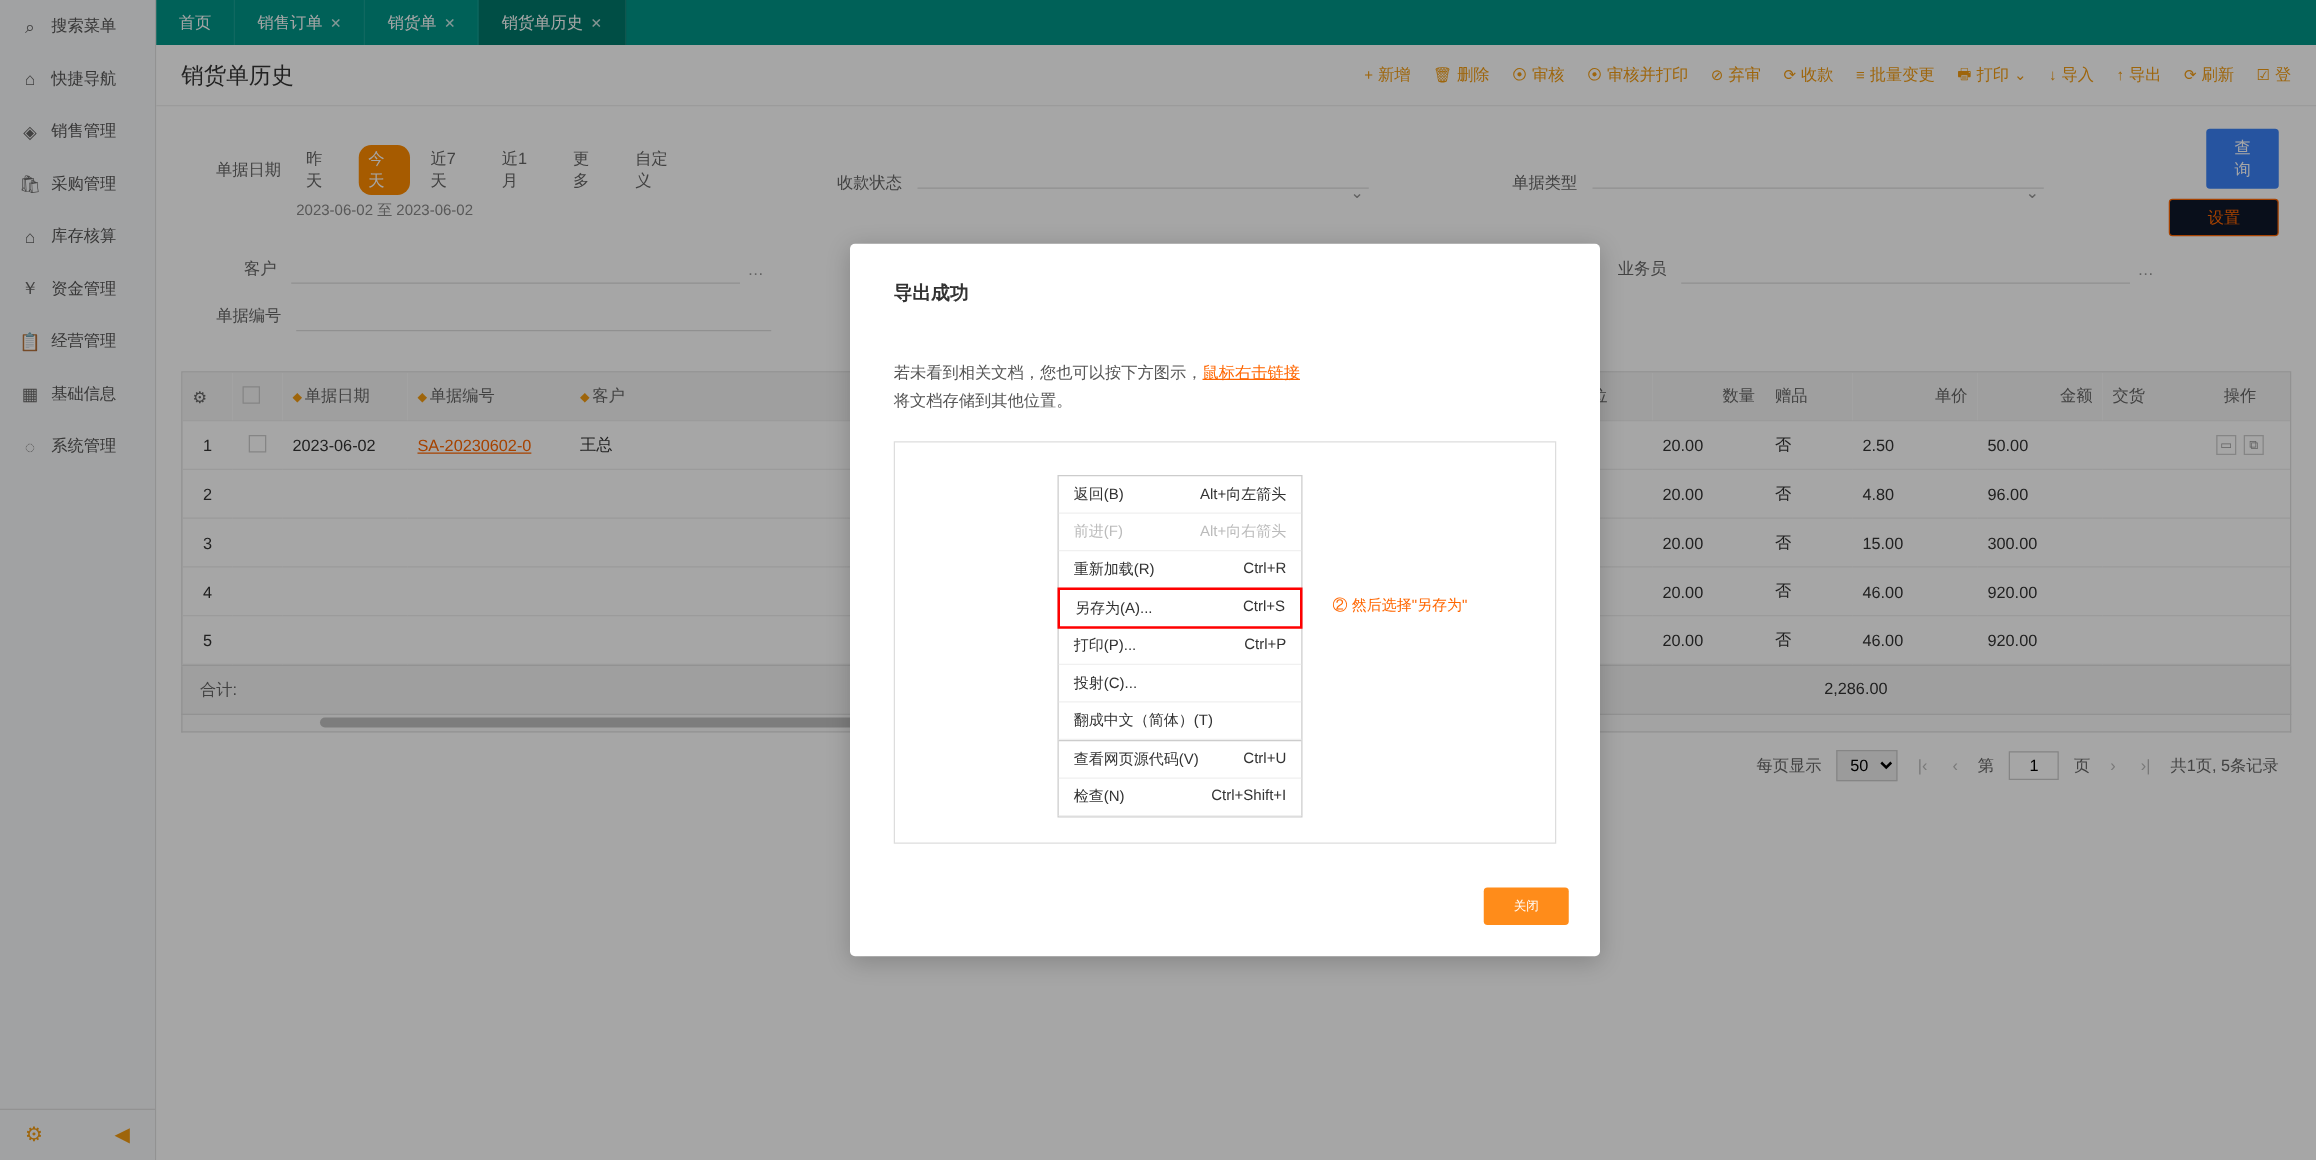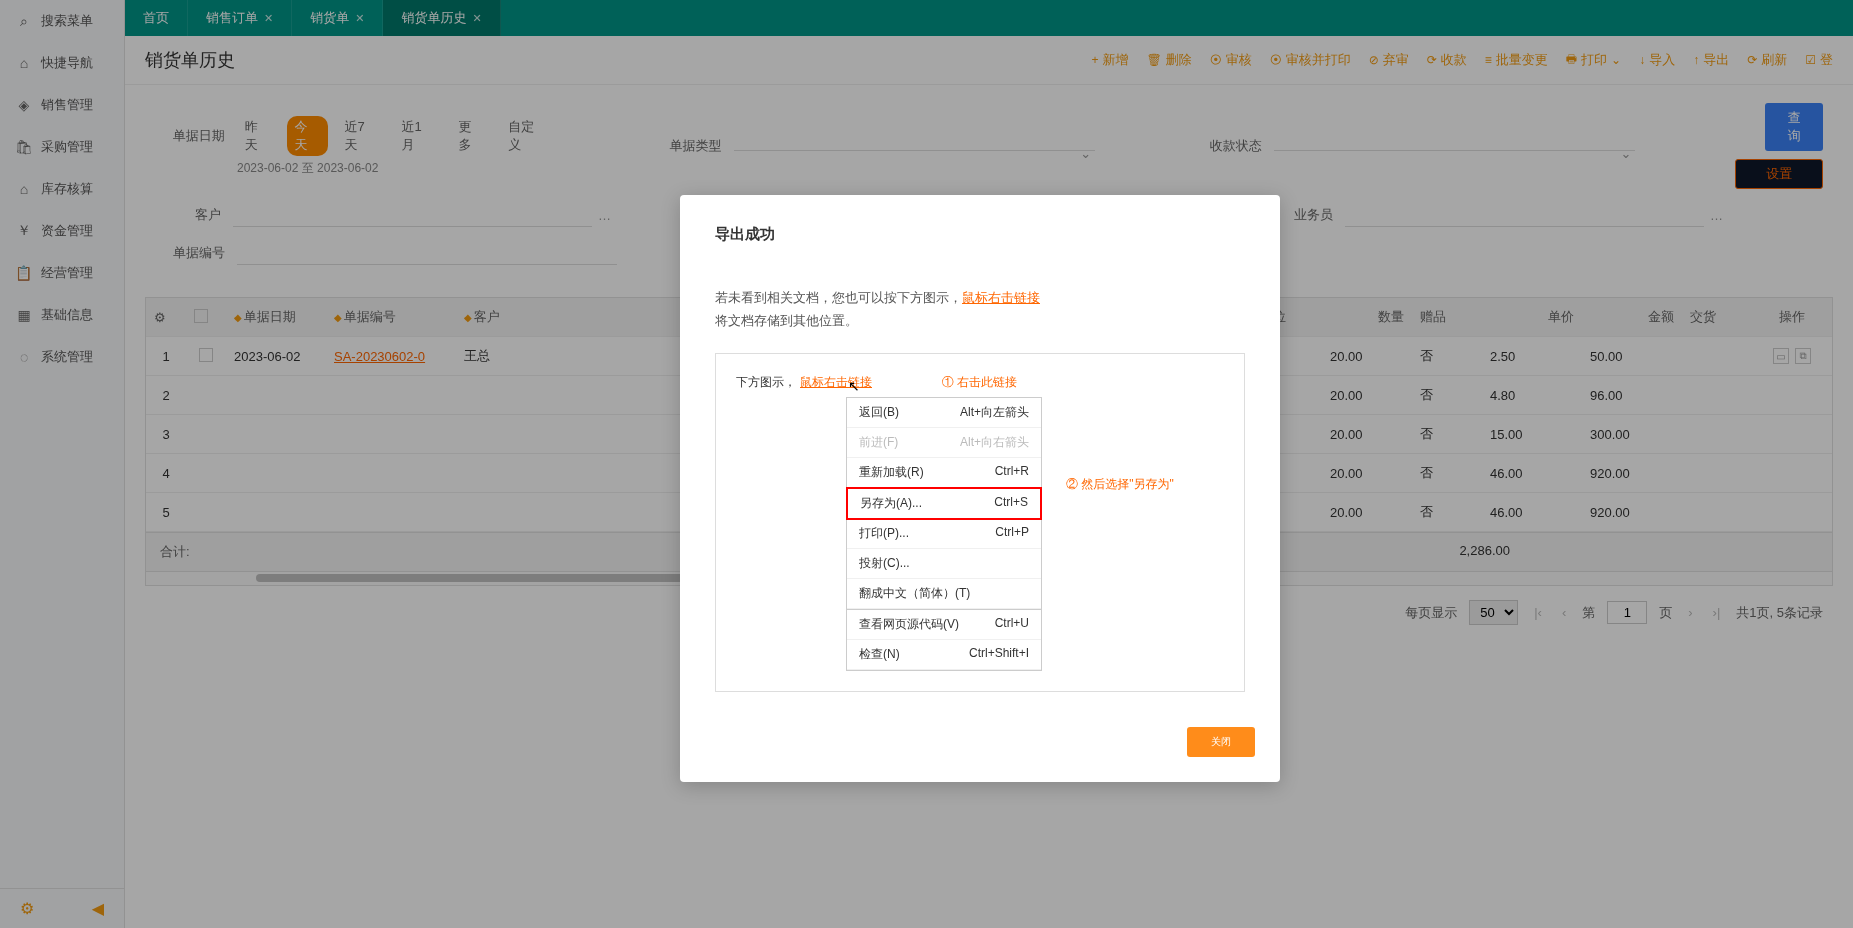--- a/index.html
+++ b/index.html
@@ -216,25 +216,25 @@
             <span class="date-tag active">今天</span>
             <span class="date-tag">近7天</span>
             <span class="date-tag">近1月</span>
             <span class="date-tag">更多</span>
             <span class="date-tag">自定义</span>
           </div>
         </div>
         <div class="date-range">2023-06-02 至 2023-06-02</div>
       </div>
       <div class="filter-group">
+        <span class="filter-label">收款状态</span>
+        <div class="filter-select"></div>
+      </div>
+      <div class="filter-group">
         <span class="filter-label">单据类型</span>
-        <div class="filter-select"></div>
-      </div>
-      <div class="filter-group">
-        <span class="filter-label">收款状态</span>
         <div class="filter-select"></div>
       </div>
       <div style="display:flex;flex-direction:column;gap:0;">
         <button class="btn-query">查询</button>
         <button class="btn-setup">设置</button>
       </div>
     </div>
     <div class="filter-row">
       <div class="filter-group">
         <span class="filter-label">客户</span>
@@ -404,26 +404,20 @@
 
 <div class="overlay"></div>
 <div class="modal">
   <div class="modal-body">
     <div class="modal-title">导出成功</div>
     <div class="modal-desc">
       <span>若未看到相关文档，您也可以按下方图示，</span><span class="hl">鼠标右击链接</span><br>
       <span>将文档存储到其他位置。</span>
     </div>
     <div class="instruction-box">
-      <div class="inst-top">
-        <span>下方图示，</span>
-        <span class="inst-link">鼠标右击链接</span>
-        <span class="cursor-arrow" style="position:relative;left:-28px;top:4px;">↖</span>
-        <span class="inst-badge">① 右击此链接</span>
-      </div>
       <div class="context-menu" id="ctxmenu">
           <div class="cm-item">
             <span>返回(B)</span>
             <span>Alt+向左箭头</span>
           </div>
           <div class="cm-item disabled">
             <span>前进(F)</span>
             <span>Alt+向右箭头</span>
           </div>
           <div class="cm-item">

